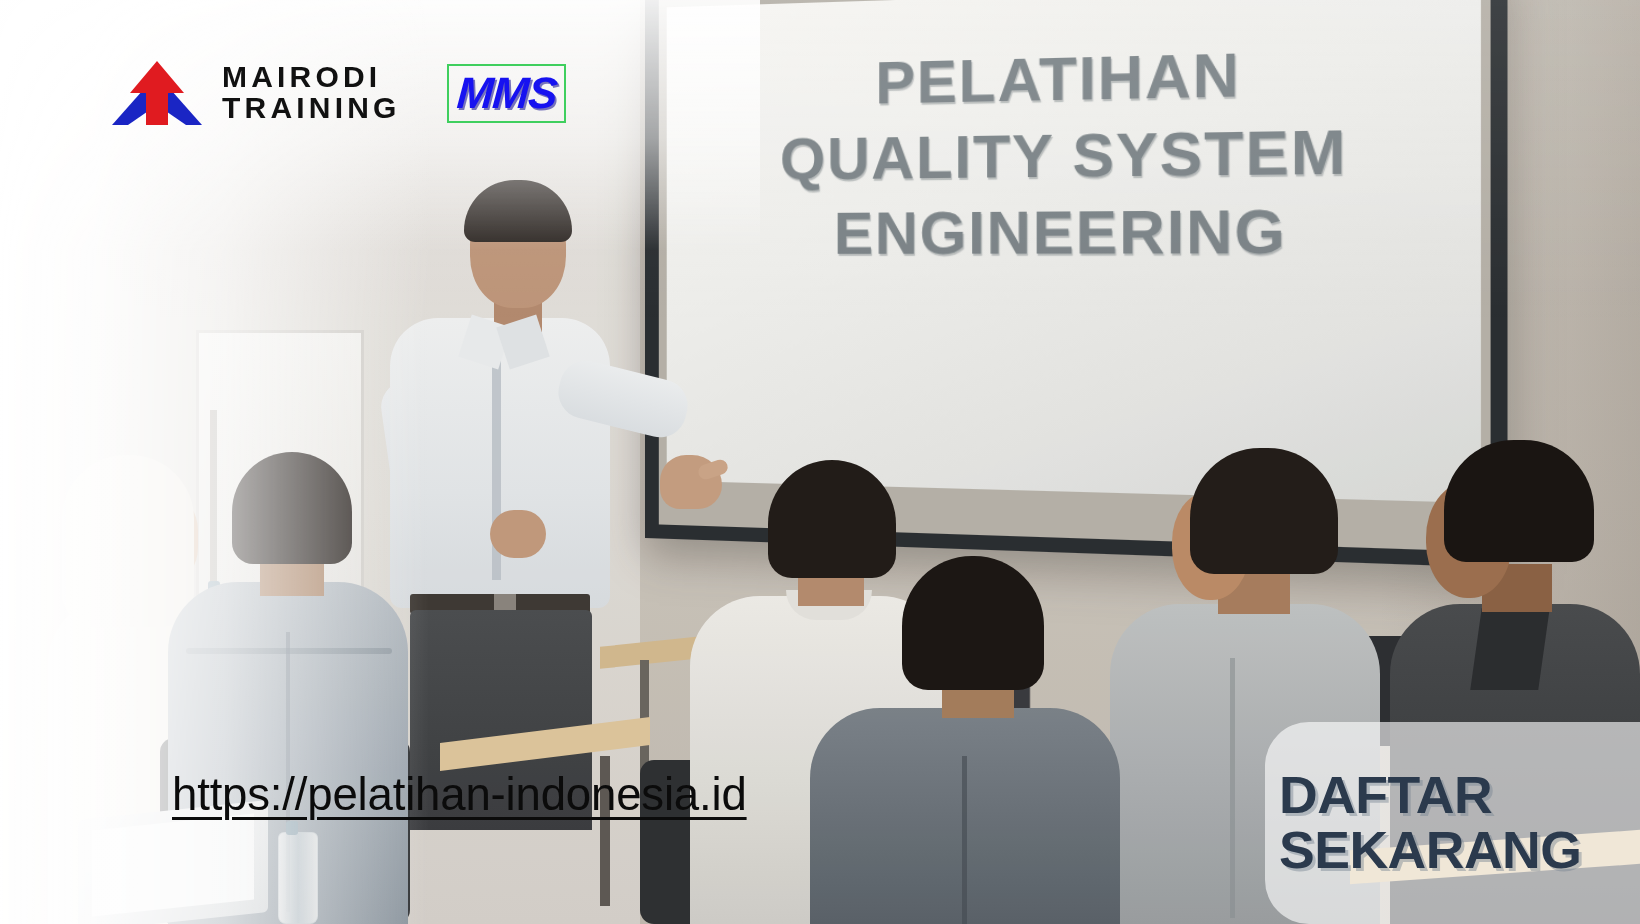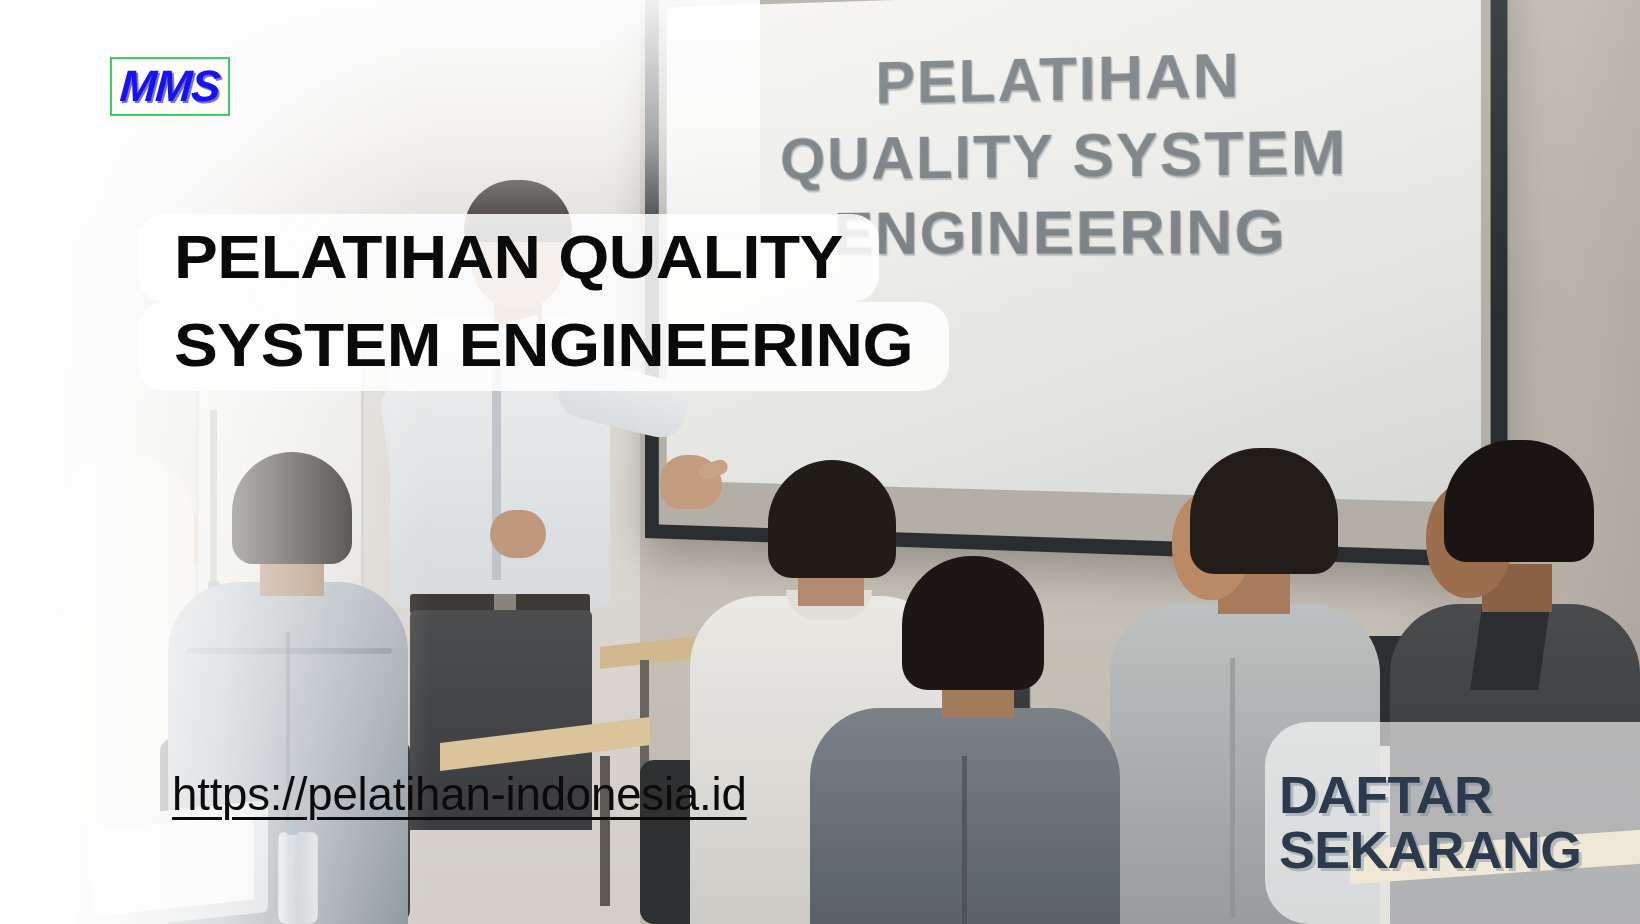--- a/index.html
+++ b/index.html
@@ -350,32 +350,40 @@
     <div class="bottle bottle-2"></div>
 
     <div class="grade"></div>
     <div class="grade2"></div>
     <div class="fade-top"></div>
     <div class="fade-left"></div>
   </div>
 
   <div class="logo-row">
 
+    <div class="mairodi">
+      <span class="mairodi-mark">
+        <svg width="94" height="72" viewBox="0 0 94 72" xmlns="http://www.w3.org/2000/svg">
+          <path d="M2 68 L33 33 L47 48 L18 68 Z" fill="#1a25c4"></path>
+          <path d="M92 68 L61 33 L47 48 L76 68 Z" fill="#1a25c4"></path>
+          <path d="M47 4 L74 36 L58 36 L58 68 L36 68 L36 36 L20 36 Z" fill="#e01b20"></path>
+        </svg>
+      </span>
+      <span class="mairodi-text">
+        <span class="l1" style="display:block">MAIRODI</span>
+        <span class="l2" style="display:block">TRAINING</span>
+      </span>
+    </div>
 
     <div class="mms-box">
       <span class="mms-text">MMS</span>
     </div>
 
   </div>
 
-  <div class="title-wrap">
-    <div class="title-line">PELATIHAN QUALITY</div>
-    <br>
-    <div class="title-line">SYSTEM ENGINEERING</div>
-  </div>
 
   <a class="url" href="#">https://pelatihan-indonesia.id</a>
 
   <div class="cta">
     <div class="cta-line">DAFTAR</div>
     <div class="cta-line">SEKARANG</div>
   </div>
 
 </div>
 

